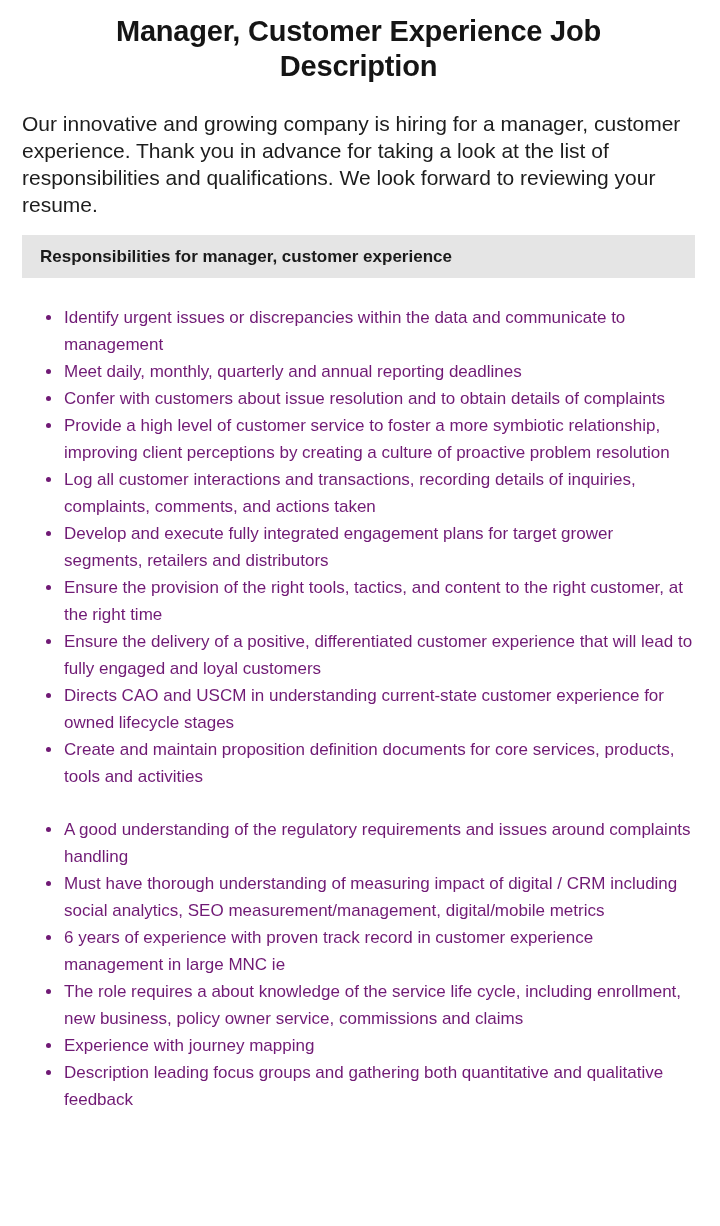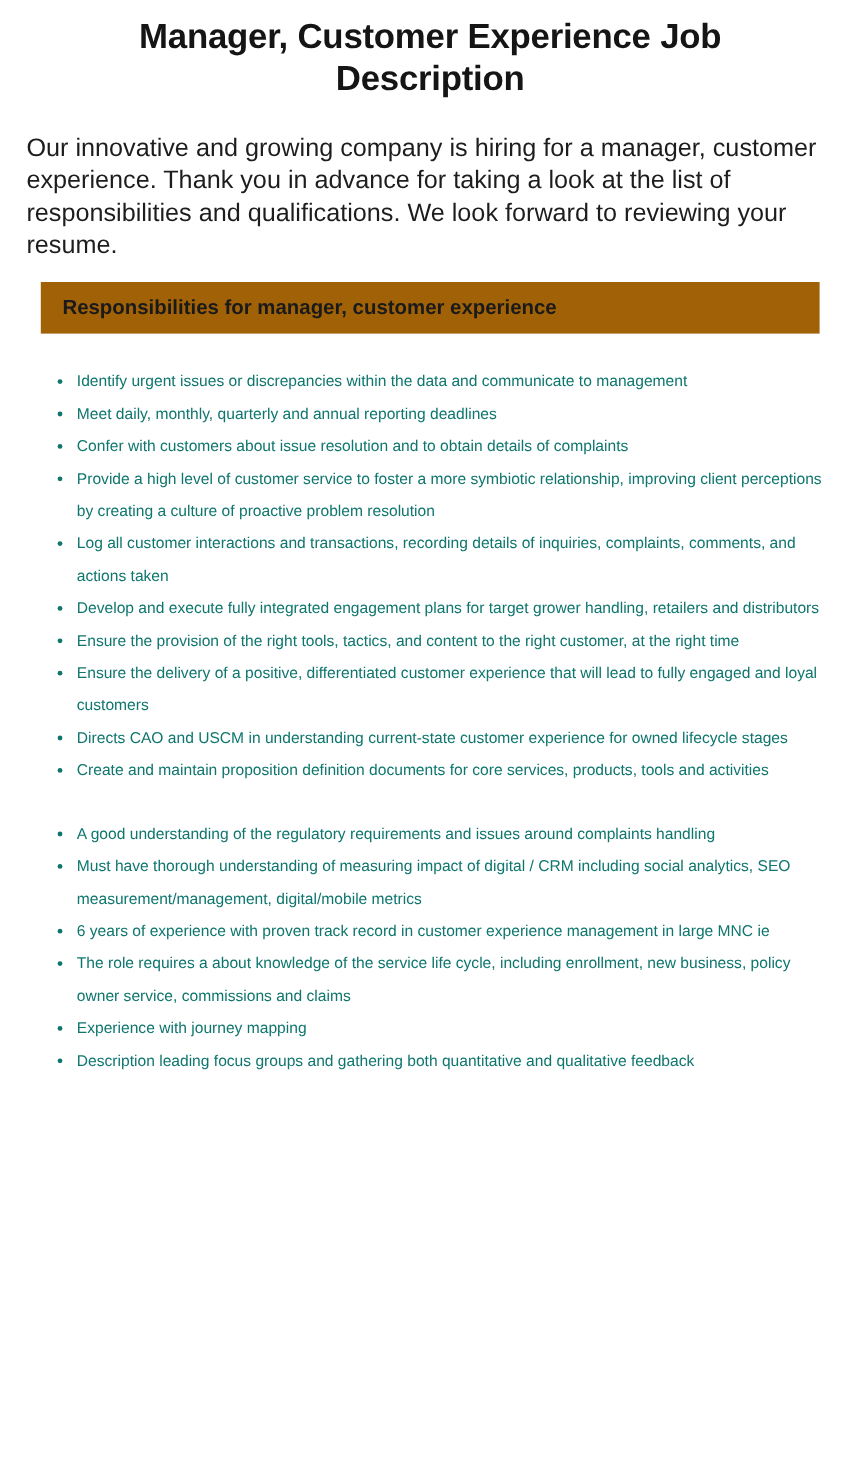--- a/index.html
+++ b/index.html
@@ -23,37 +23,37 @@
       color: #151515;
     }
     .intro {
       font-size: 21px;
       line-height: 27px;
       margin: 0 0 17px 0;
       color: #1d1d1d;
     }
     .section { margin: 0; }
     .section-header {
-      background: #a16207;
+      background: #e5e5e5;
       padding: 12px 18px 11px 18px;
-      margin: 12px;
+      margin: 0;
     }
     .section-header h2 {
       font-size: 17px;
       line-height: 20px;
       font-weight: bold;
       margin: 0;
       color: #1a1a1a;
     }
     .bullet-list {
       margin: 26px 0 18px 0;
       padding-left: 41px;
-      font-size: 13px;
+      font-size: 17px;
       line-height: 27px;
-      color: #0f766e;
+      color: #701a75;
     }
     .bullet-list li {
       margin: 0;
       padding-left: 1px;
     }
   </style>
 </head>
 <body>
 
 <div class="page">
@@ -65,21 +65,21 @@
   <section class="section">
     <div class="section-header">
       <h2>Responsibilities for manager, customer experience</h2>
     </div>
     <ul class="bullet-list">
         <li>Identify urgent issues or discrepancies within the data and communicate to management</li>
         <li>Meet daily, monthly, quarterly and annual reporting deadlines</li>
         <li>Confer with customers about issue resolution and to obtain details of complaints</li>
         <li>Provide a high level of customer service to foster a more symbiotic relationship, improving client perceptions by creating a culture of proactive problem resolution</li>
         <li>Log all customer interactions and transactions, recording details of inquiries, complaints, comments, and actions taken</li>
-        <li>Develop and execute fully integrated engagement plans for target grower handling, retailers and distributors</li>
+        <li>Develop and execute fully integrated engagement plans for target grower segments, retailers and distributors</li>
         <li>Ensure the provision of the right tools, tactics, and content to the right customer, at the right time</li>
         <li>Ensure the delivery of a positive, differentiated customer experience that will lead to fully engaged and loyal customers</li>
         <li>Directs CAO and USCM in understanding current-state customer experience for owned lifecycle stages</li>
         <li>Create and maintain proposition definition documents for core services, products, tools and activities</li>
       </ul>
   </section>
 
   <section class="section">
     <ul class="bullet-list">
         <li>A good understanding of the regulatory requirements and issues around complaints handling</li>

